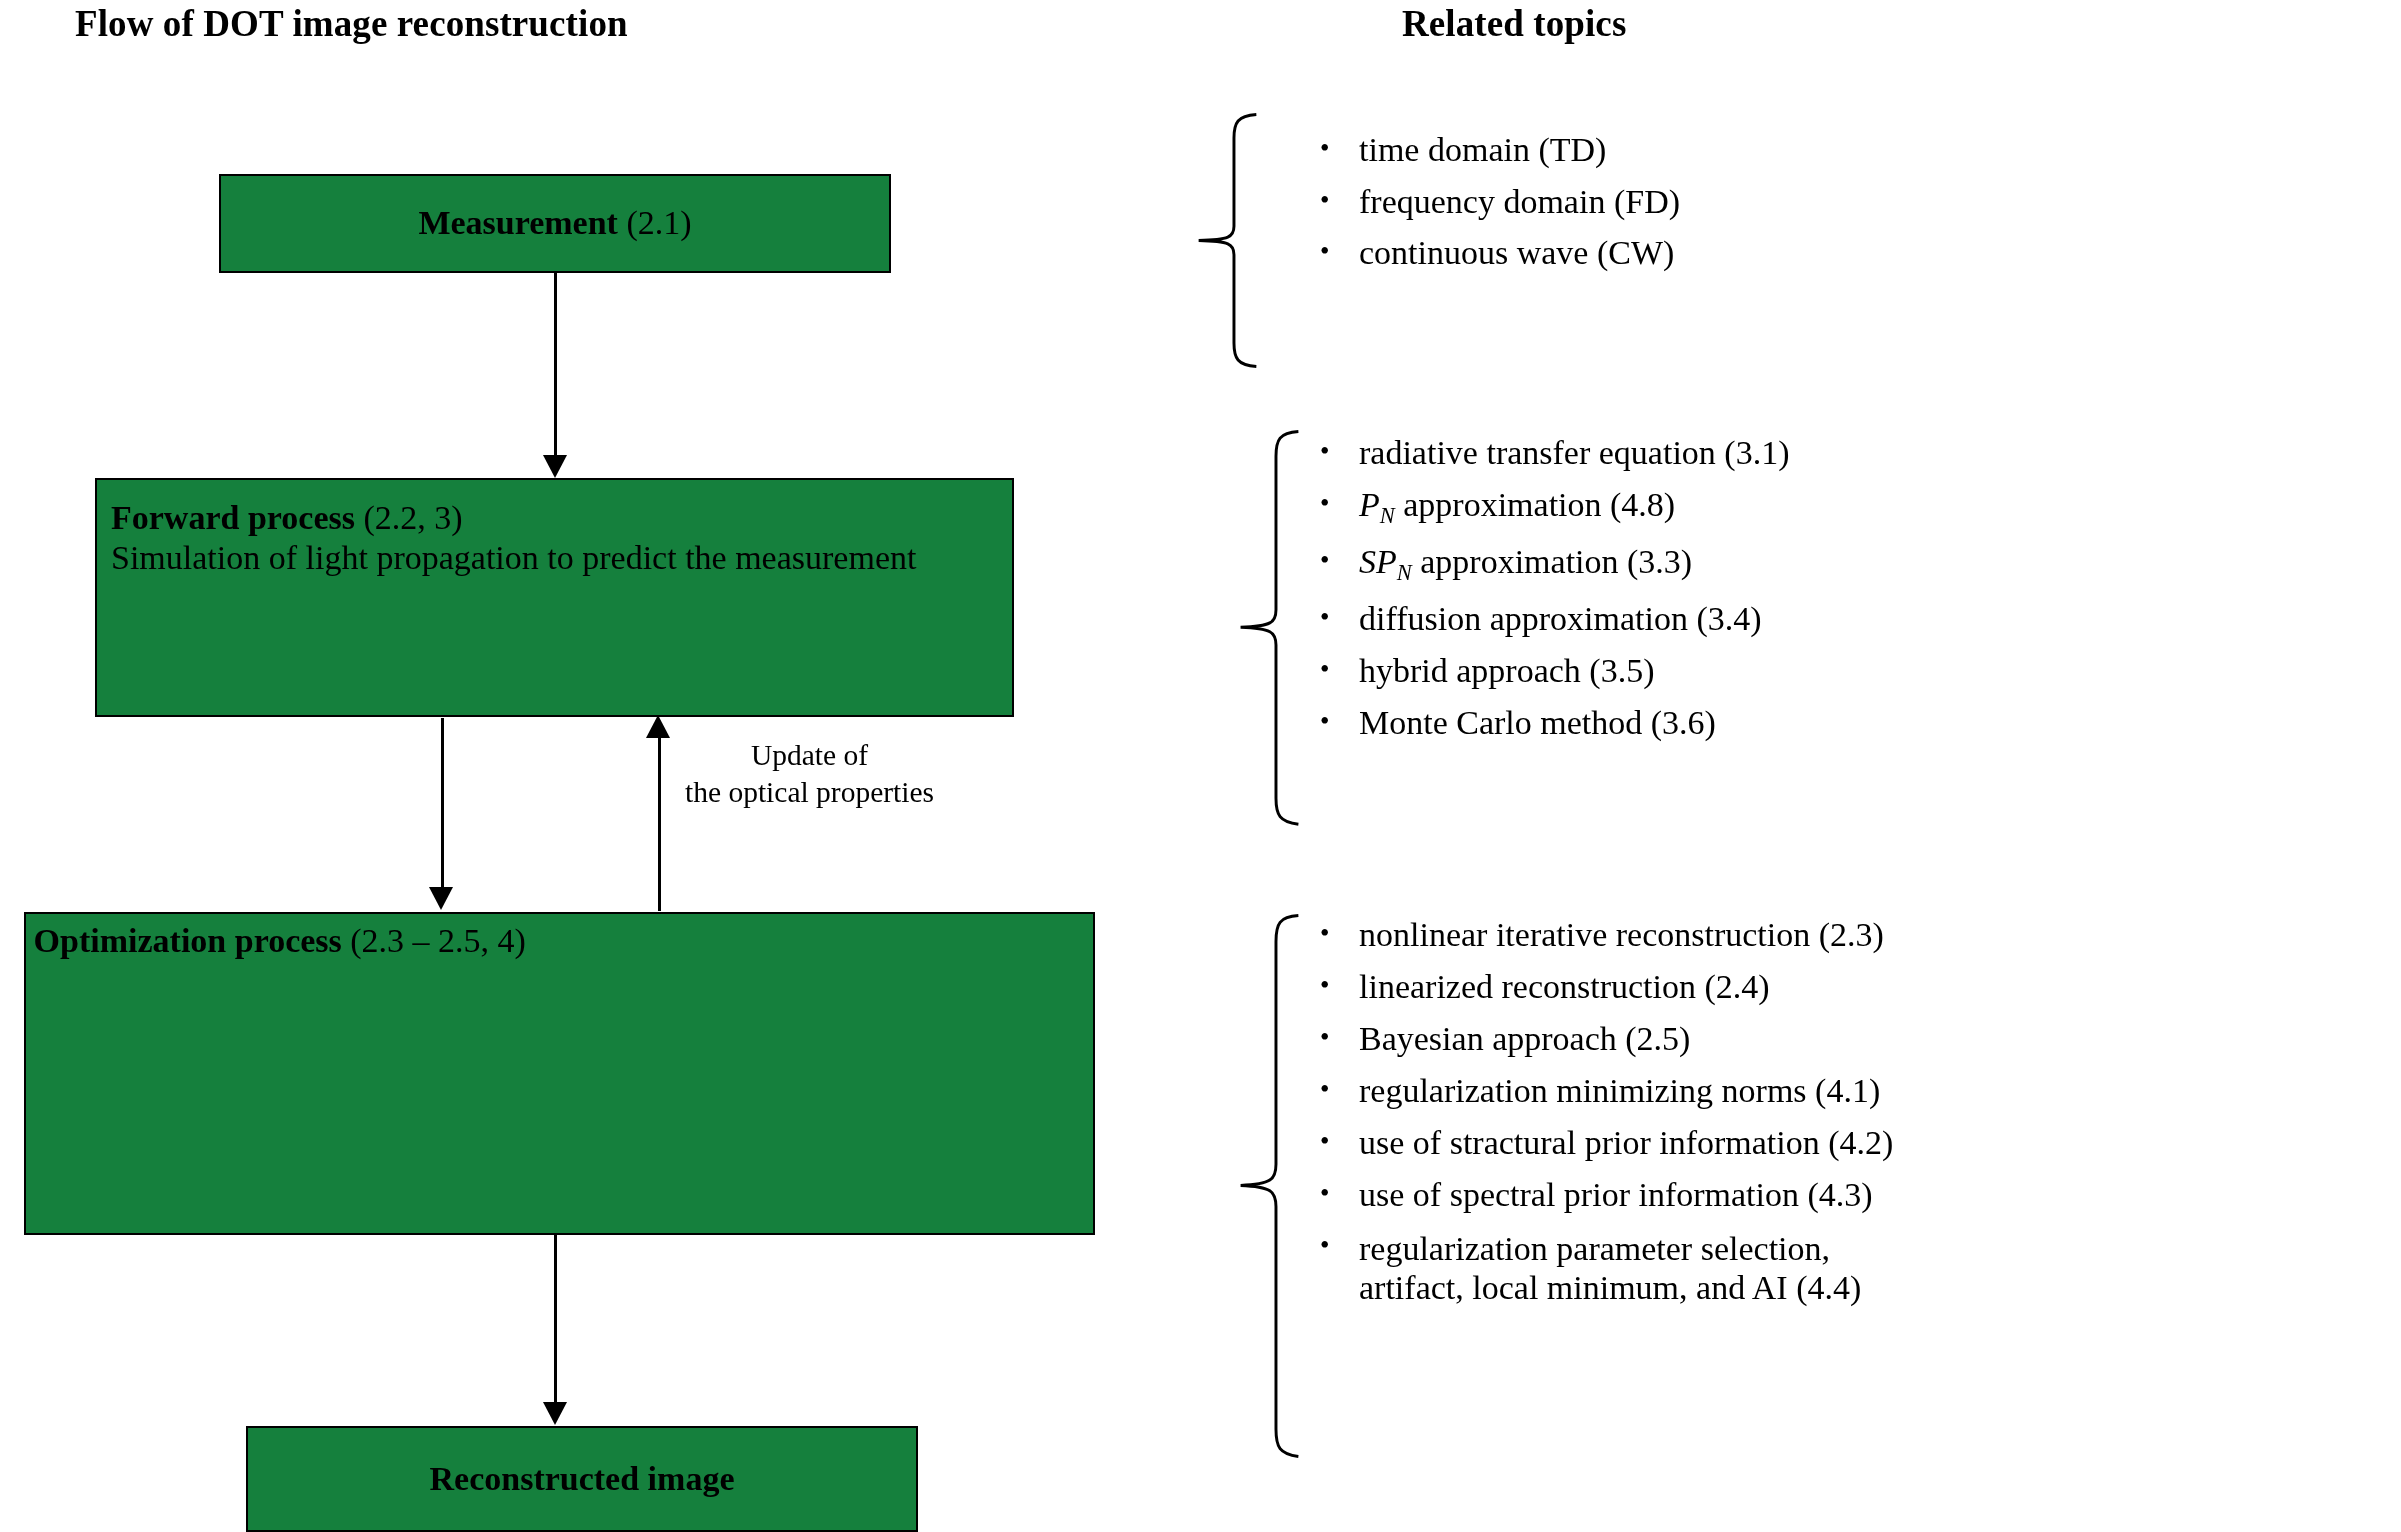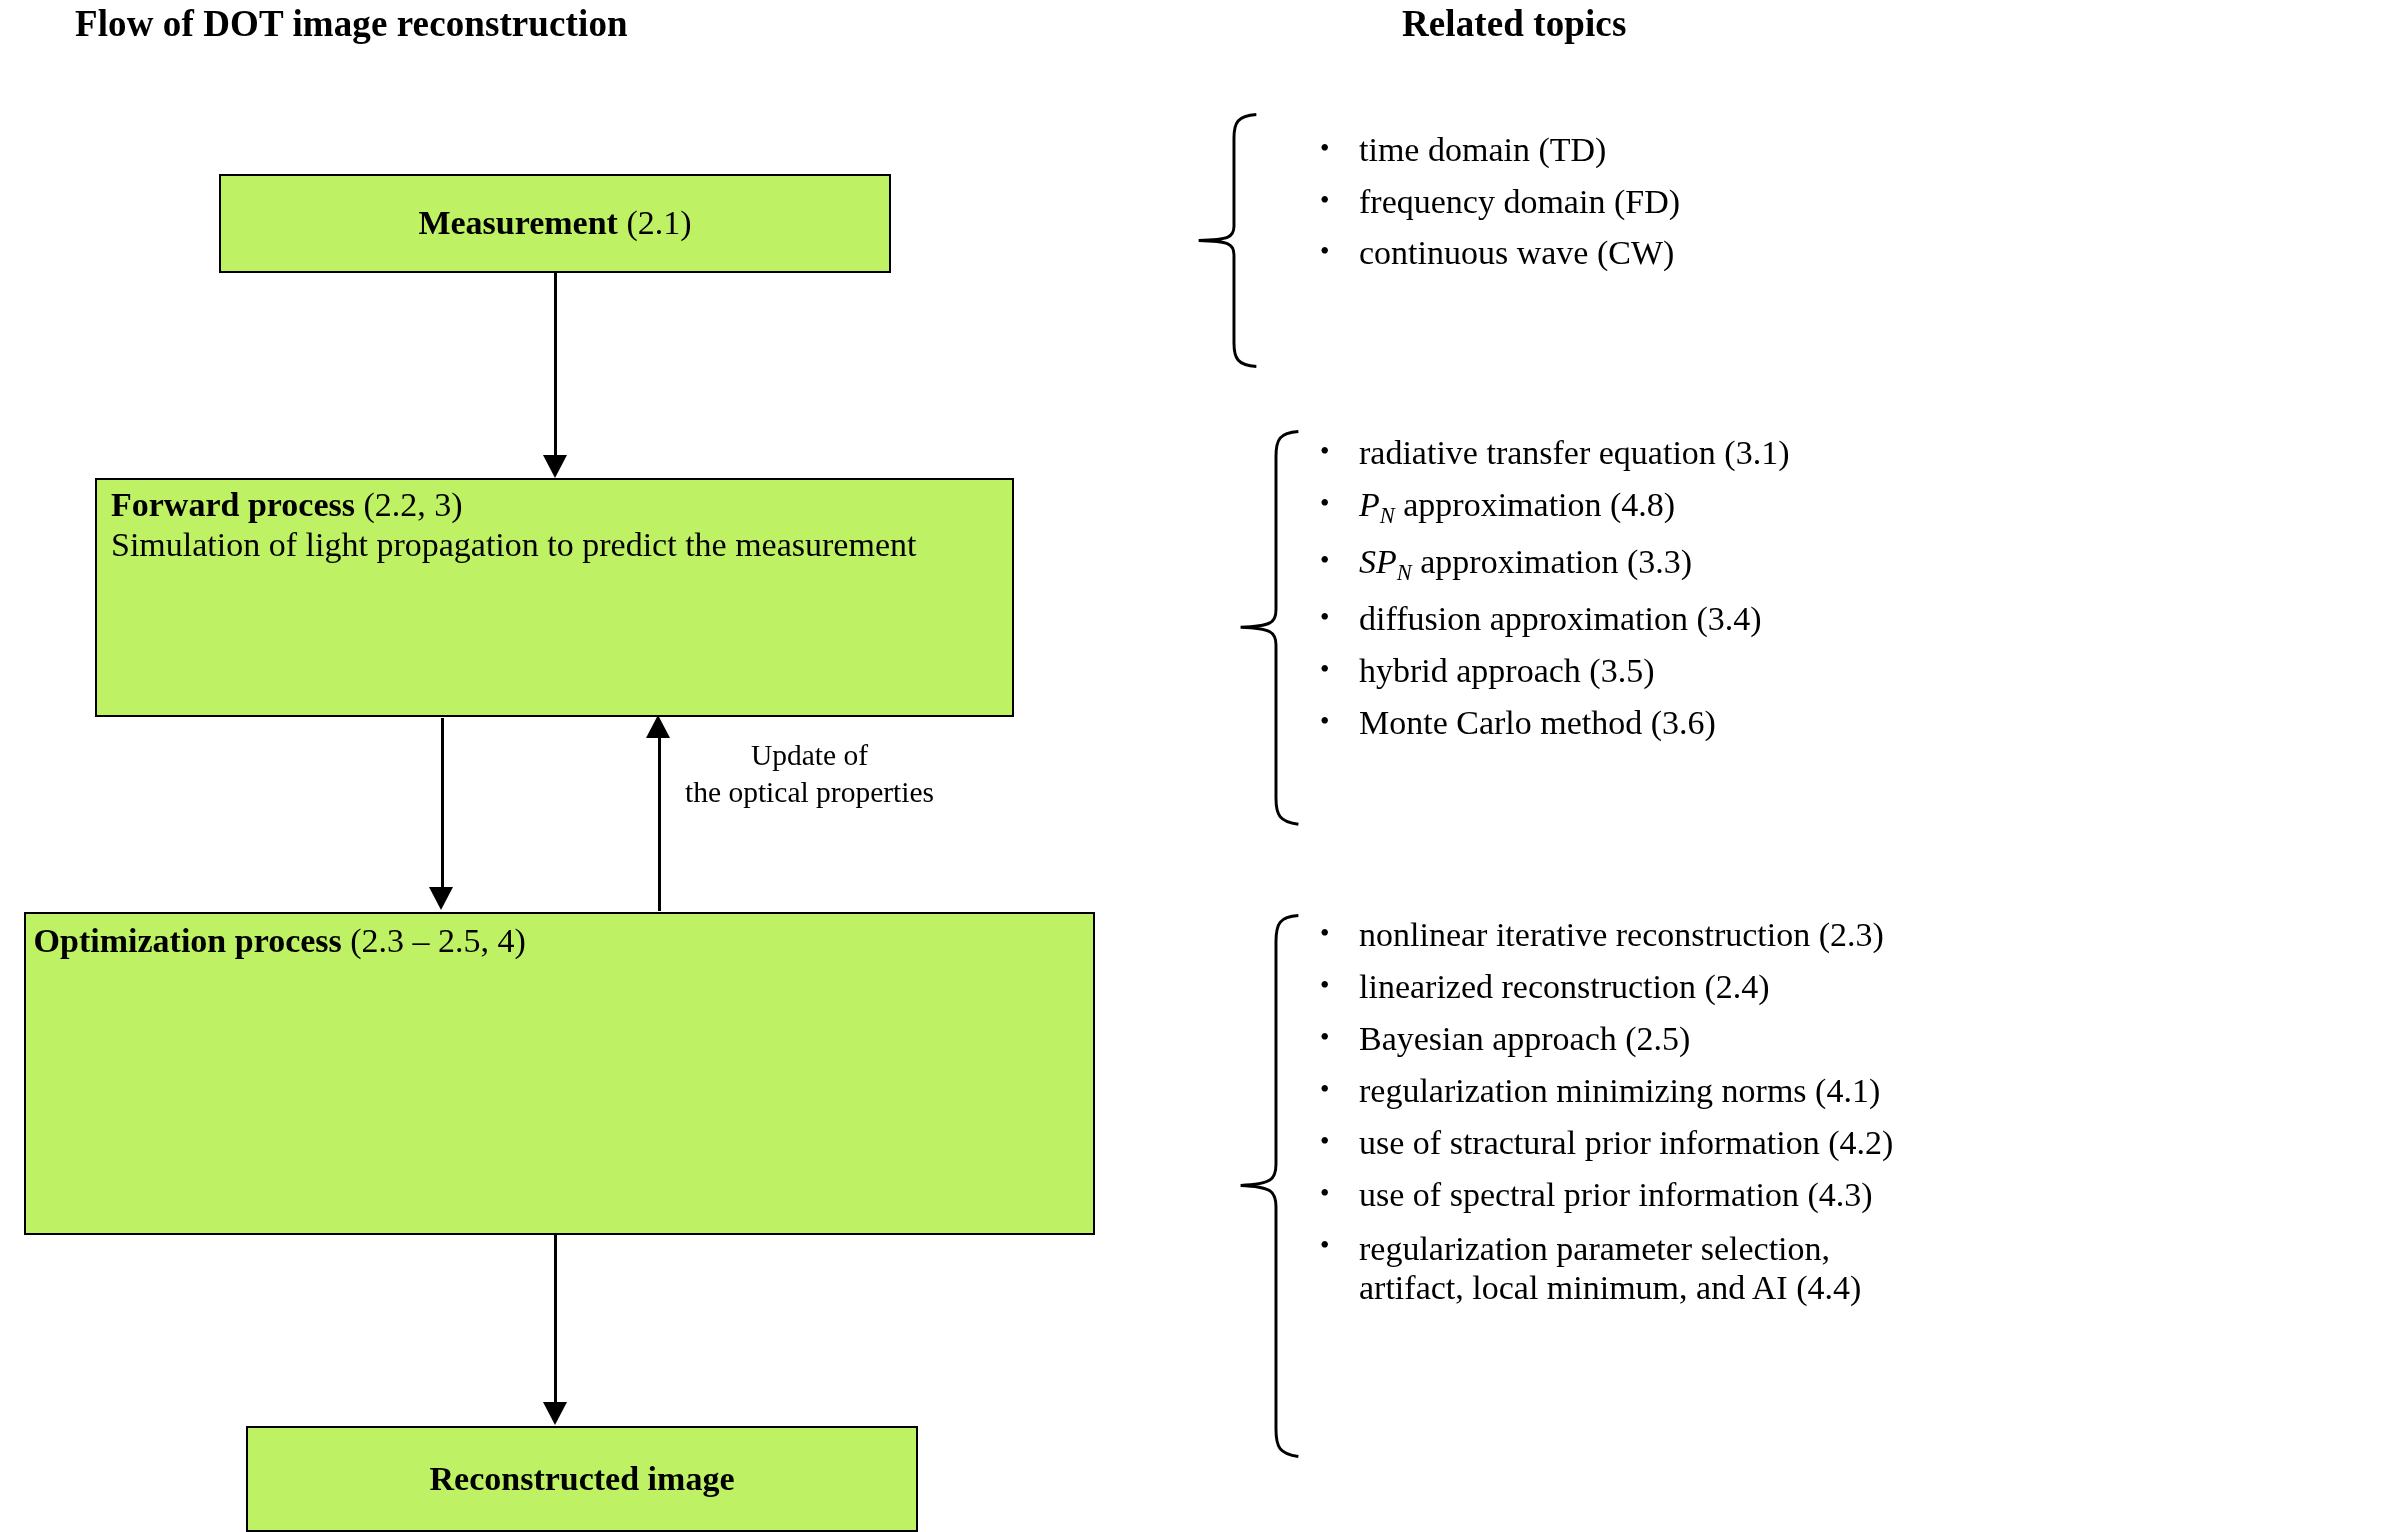--- a/index.html
+++ b/index.html
@@ -2,21 +2,21 @@
 <html style="font-size:9.4px"><head>
 <meta charset="utf-8">
 <style>
   html,body{margin:0;padding:0;background:#fff;}
   body{width:2401px;height:1532px;position:relative;overflow:hidden;
        font-family:"Liberation Serif","DejaVu Serif",serif;color:#000;}
   .abs{position:absolute;}
 
   .col-title{font-weight:bold;font-size:37px;letter-spacing:0.1px;white-space:nowrap;}
 
-  .box{position:absolute;border:2.4px solid #000;box-sizing:border-box;background:#bef264;}
+  .box{position:absolute;border:2.4px solid #000;box-sizing:border-box;background:#15803d;}
   .box-inner{padding:3.5px 14px;font-size:34px;line-height:1.18;}
   .box.center .box-inner{display:flex;align-items:center;justify-content:center;
        height:100%;padding:0;text-align:center;}
   .bld{font-weight:bold;}
 
   .arrow-v{position:absolute;width:2.9px;background:#000;}
   .head-down,.head-up{position:absolute;width:0;height:0;
        border-left:12.4px solid transparent;border-right:12.4px solid transparent;}
   .head-down{border-top:23.6px solid #000;}
   .head-up{border-bottom:23.6px solid #000;}
@@ -39,21 +39,21 @@
 <div class="box center" style="left:219px;top:174px;width:672px;height:99px;">
   <div class="box-inner">
     <span><span class="bld">Measurement</span><span> (2.1)</span></span>
   </div>
 </div>
 
 <div class="arrow-v" style="left:554px;top:273px;height:184px;"></div>
 <div class="head-down" style="left:543px;top:455px;"></div>
 
 <div class="box" style="left:95px;top:478px;width:919px;height:239px;">
-  <div class="box-inner" style="padding-top:5px;">
+  <div class="box-inner" style="padding-top:18px;">
     <div><span class="bld">Forward process</span><span> (2.2, 3)</span></div>
     <div>Simulation of light propagation to predict the measurement</div>
   </div>
 </div>
 
 <div class="arrow-v" style="left:441px;top:718px;height:172px;"></div>
 <div class="head-down" style="left:429px;top:887px;"></div>
 
 <div class="arrow-v" style="left:658px;top:738px;height:173px;"></div>
 <div class="head-up" style="left:646px;top:715px;"></div>

